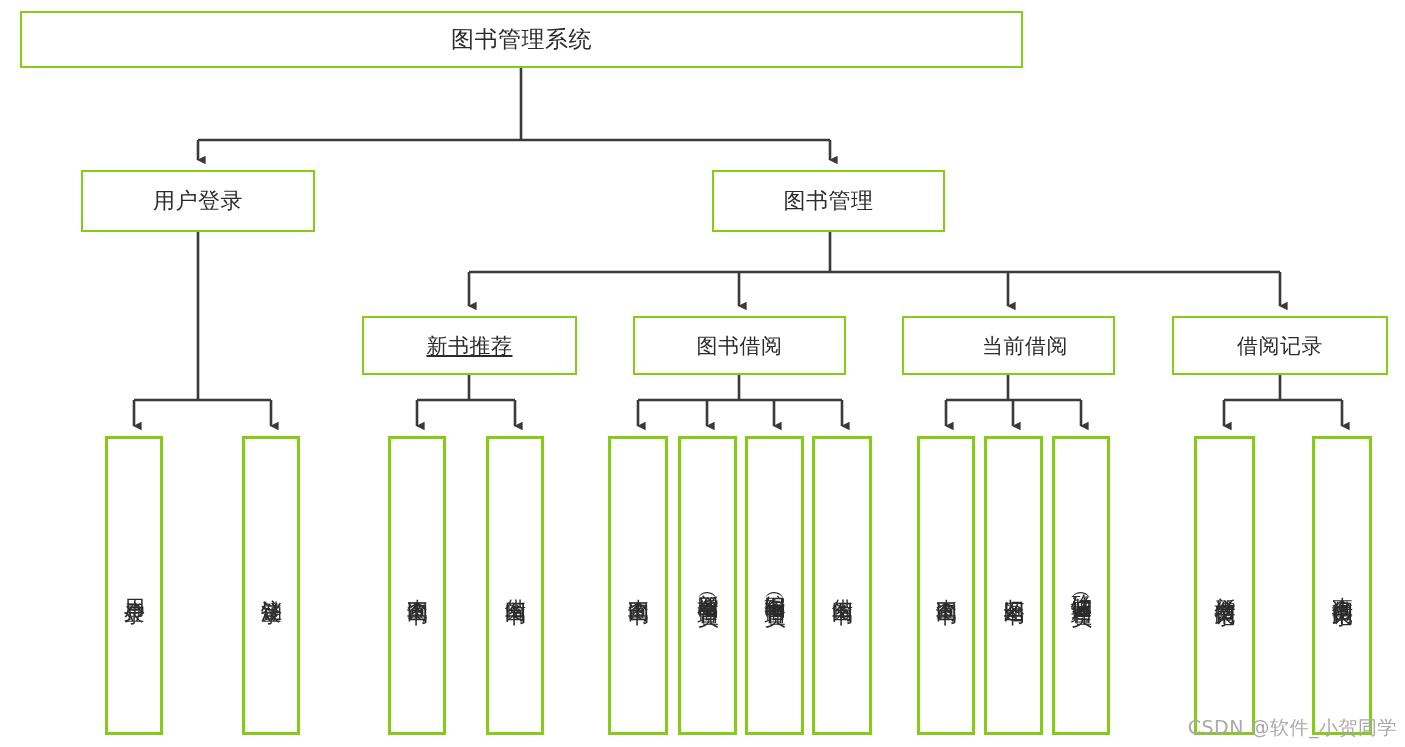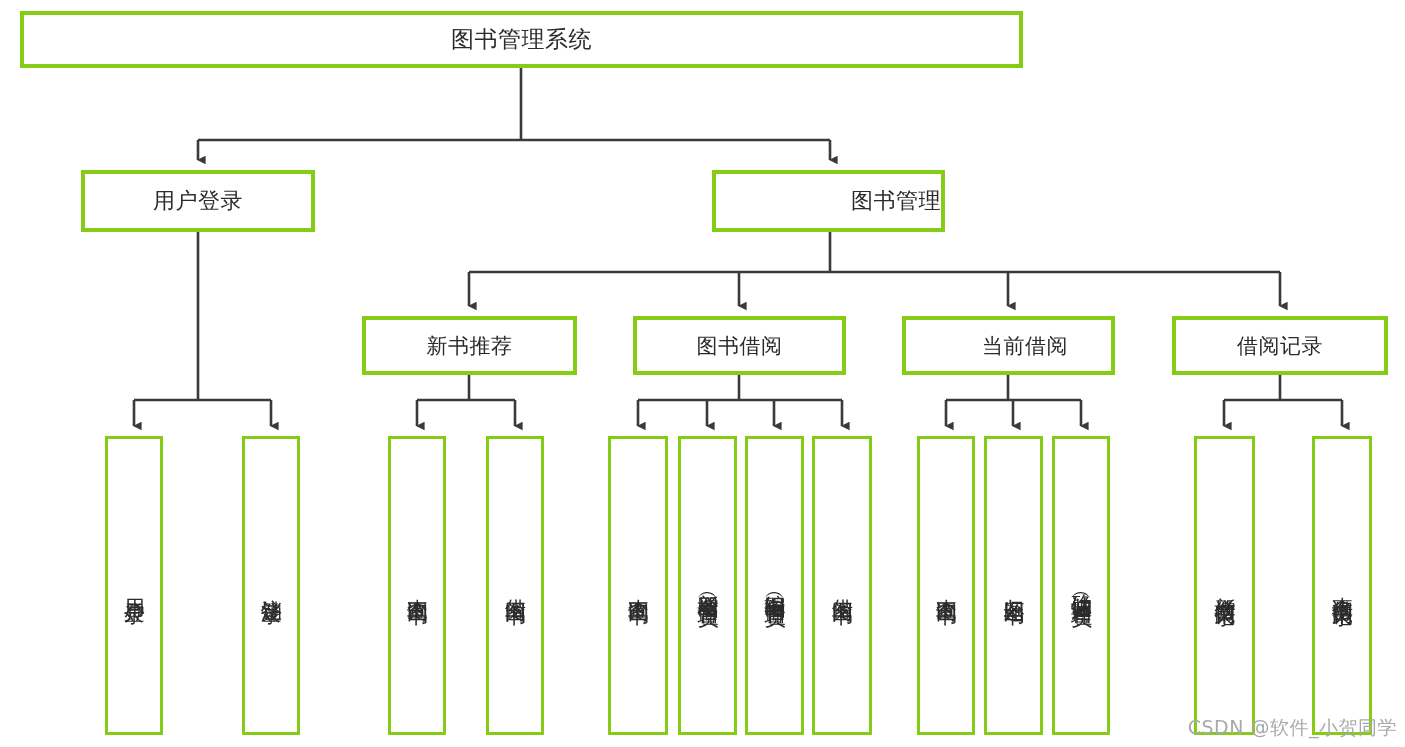--- a/index.html
+++ b/index.html
@@ -23,21 +23,21 @@
   svg.connectors {
     position: absolute;
     left: 0; top: 0;
     width: 1405px;
     height: 747px;
     pointer-events: none;
   }
   .node {
     position: absolute;
     box-sizing: border-box;
-    border: 4px solid #84cc16;
+    border: 2px solid #84cc16;
     background: #ffffff;
     display: flex;
     align-items: center;
     justify-content: center;
     color: #2b2b2b;
   }
   .node .label {
     display: block;
     text-align: center;
     letter-spacing: 0.5px;
@@ -124,25 +124,25 @@
     </g>
   </svg>
 
   <div class="node node-root" style="left:20px; top:11px; width:1003px; height:57px;">
     <span class="label">图书管理系统</span>
   </div>
 
   <div class="node node-l2" style="left:81px; top:170px; width:234px; height:62px;">
     <span class="label">用户登录</span>
   </div>
-  <div class="node node-l2" style="left:712px; top:170px; width:233px; height:62px;justify-content:flex-end;">
+  <div class="node node-l2" style="left:712px; top:170px; width:233px; height:62px;">
     <span class="label">图书管理</span>
   </div>
 
-  <div class="node node-l3" style="left:362px; top:316px; width:215px; height:59px;">
+  <div class="node node-l3" style="left:362px; top:316px; width:215px; height:59px;text-decoration:underline;">
     <span class="label">新书推荐</span>
   </div>
   <div class="node node-l3" style="left:633px; top:316px; width:213px; height:59px;">
     <span class="label">图书借阅</span>
   </div>
   <div class="node node-l3" style="left:902px; top:316px; width:213px; height:59px;padding-left:33px;">
     <span class="label">当前借阅</span>
   </div>
   <div class="node node-l3" style="left:1172px; top:316px; width:216px; height:59px;">
     <span class="label">借阅记录</span>

